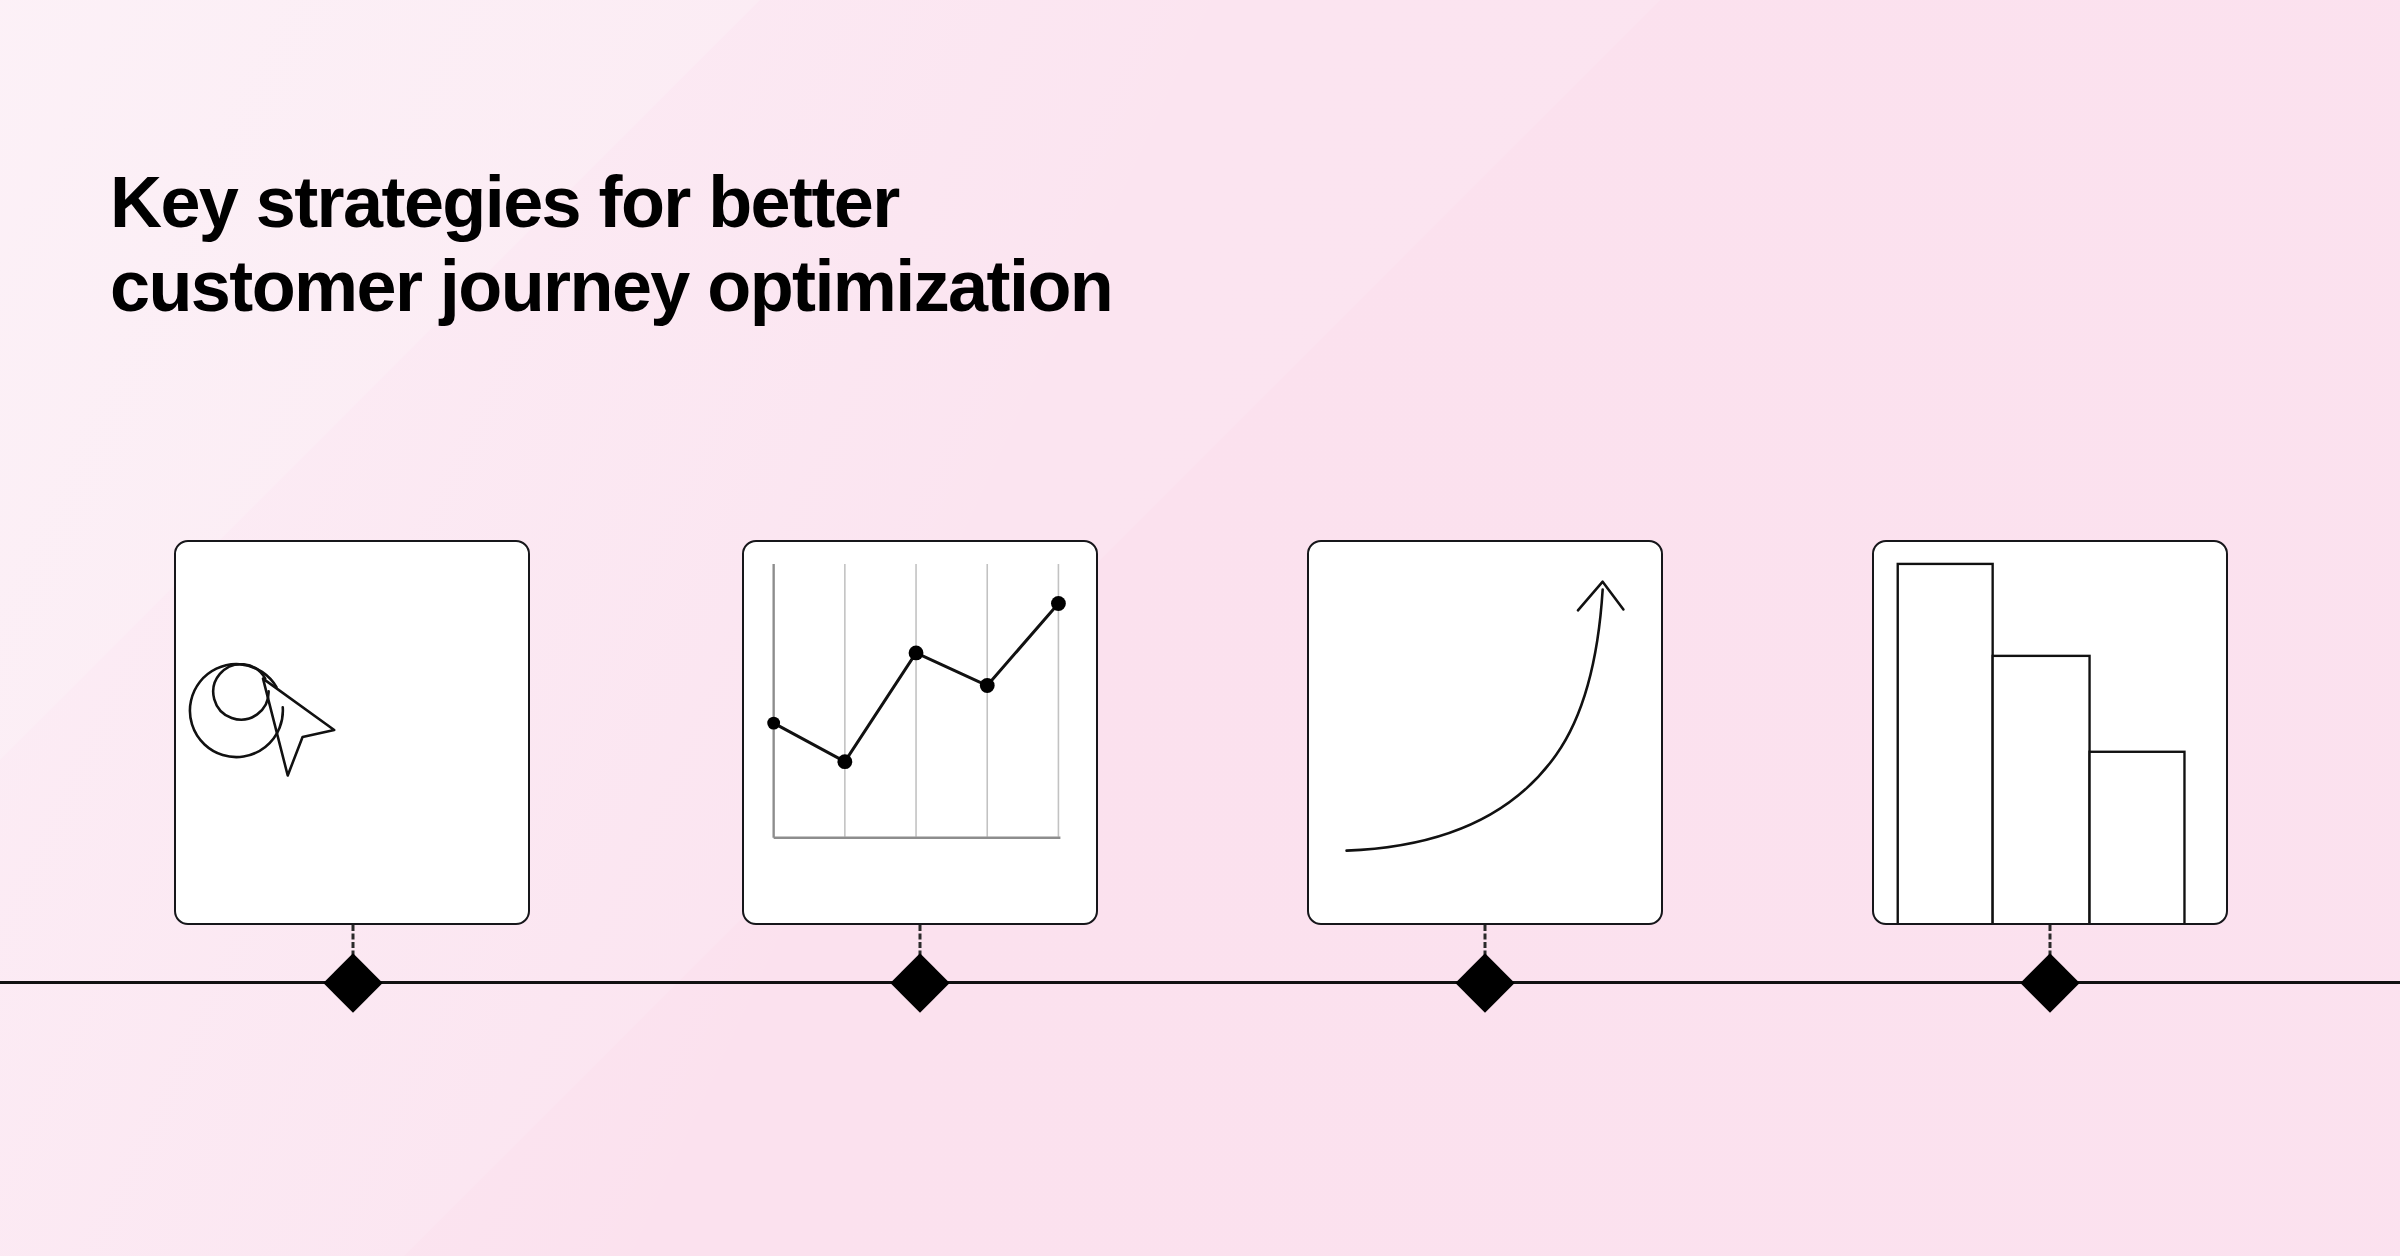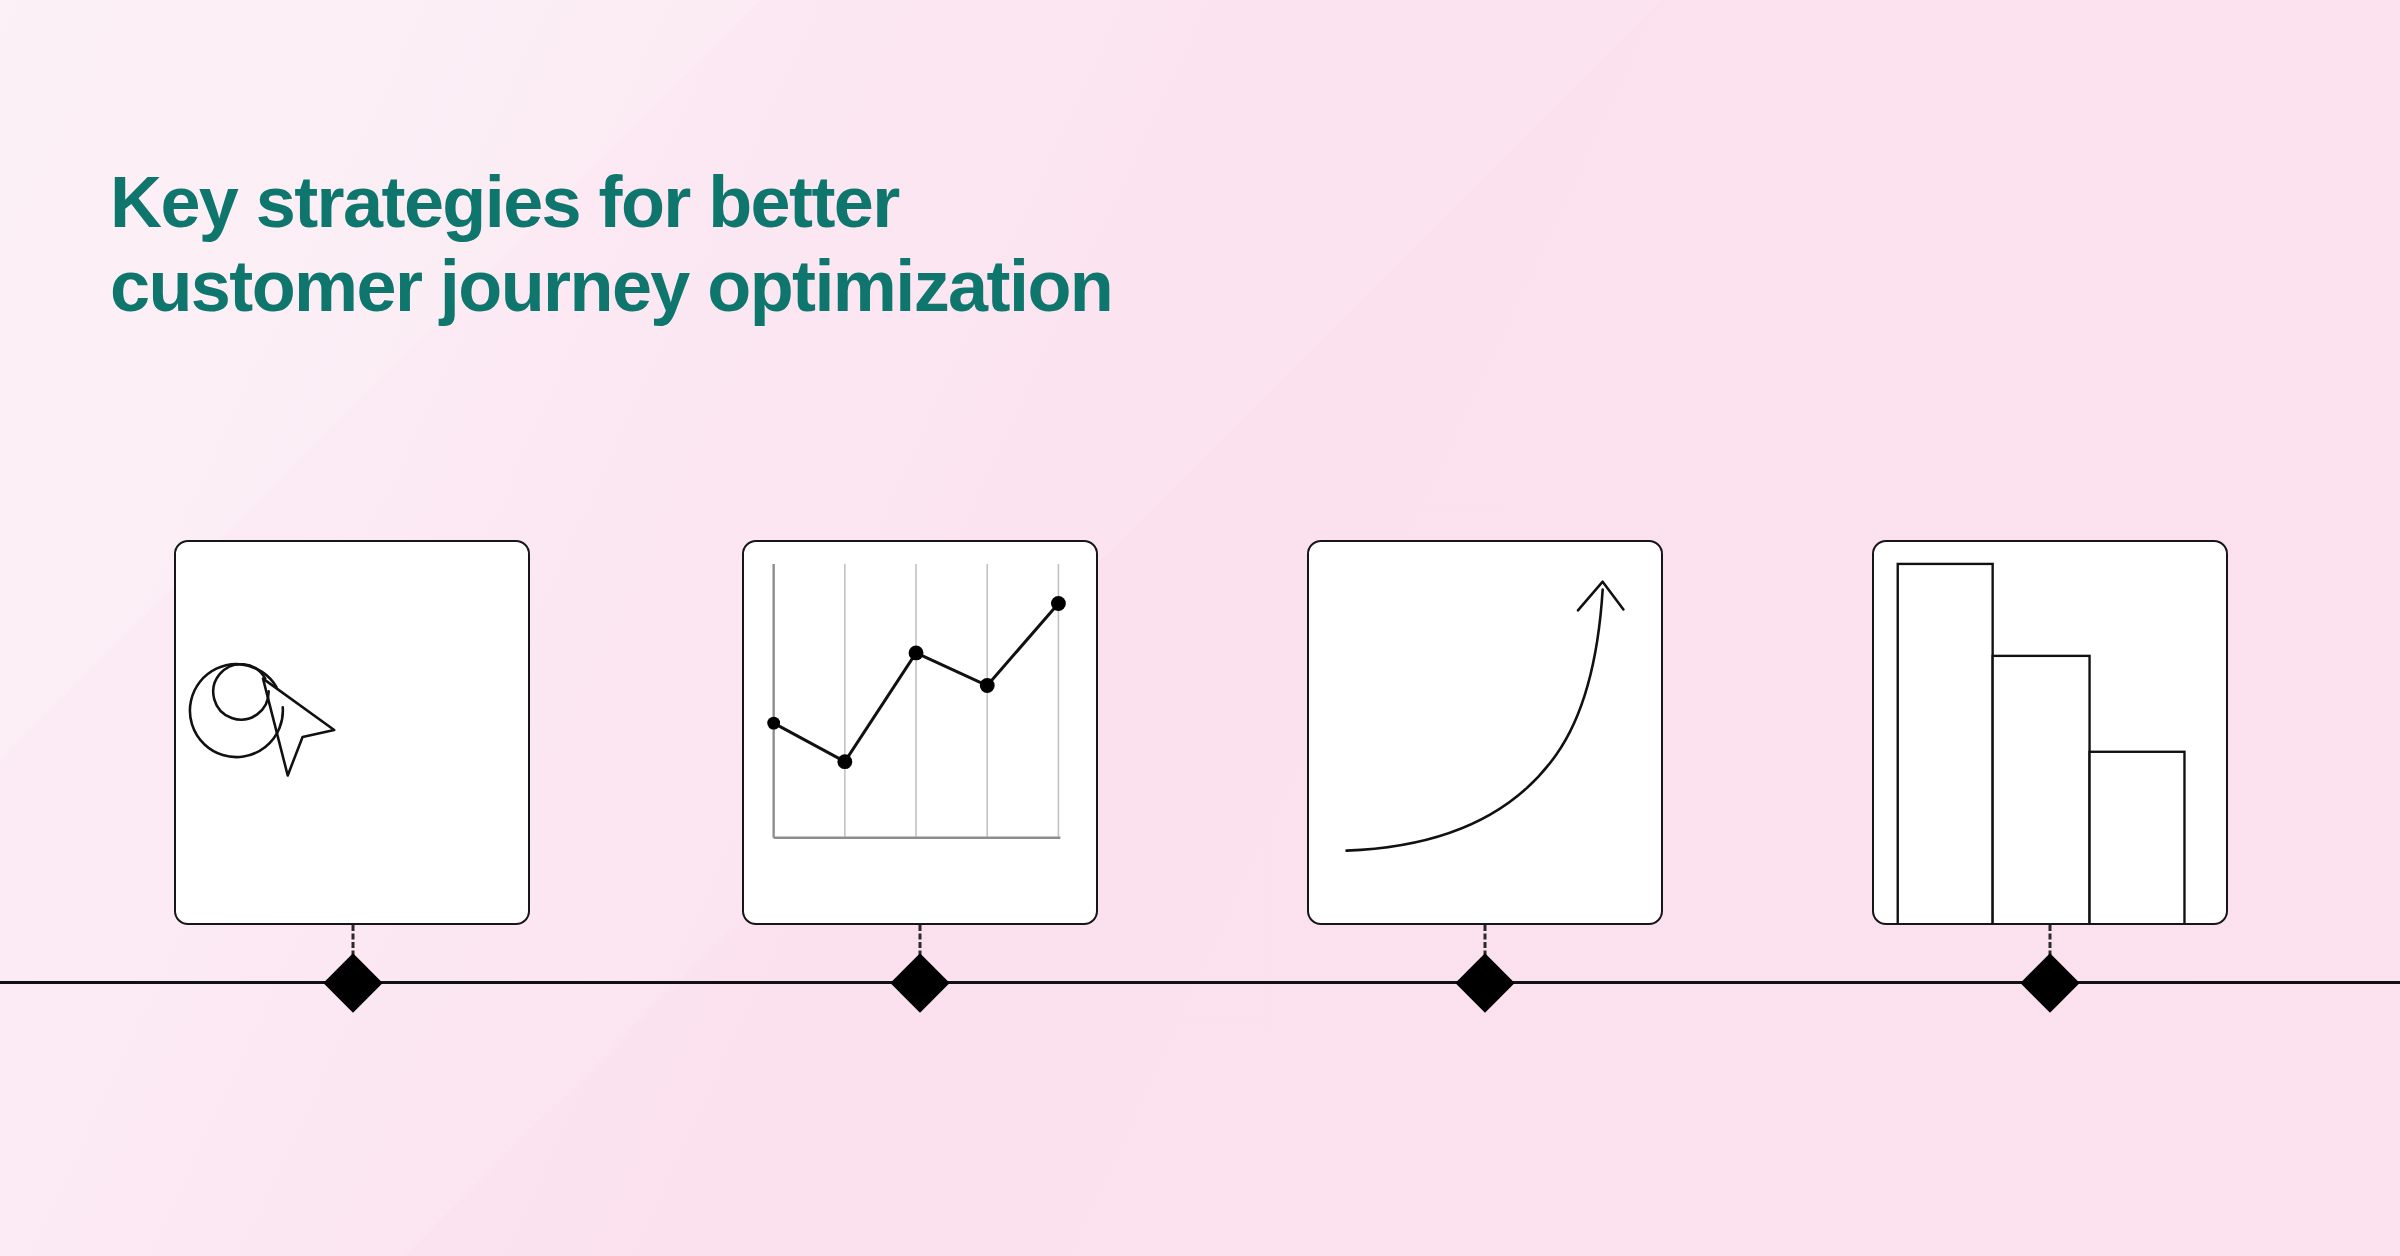--- a/index.html
+++ b/index.html
@@ -69,21 +69,21 @@
   
   #headline {
     position: absolute;
     left: 110px;
     top: 112px;
     width: 1300px;
     font-size: 72px;
     font-weight: 700;
     line-height: 1.17;
     letter-spacing: -0.022em;
-    color: #0f766e;
+    color: #000000;
     white-space: pre-line;
   }
 
   
   #timeline-axis {
     position: absolute;
     left: 0;
     top: 981px;
     width: 2400px;
     height: 3px;

